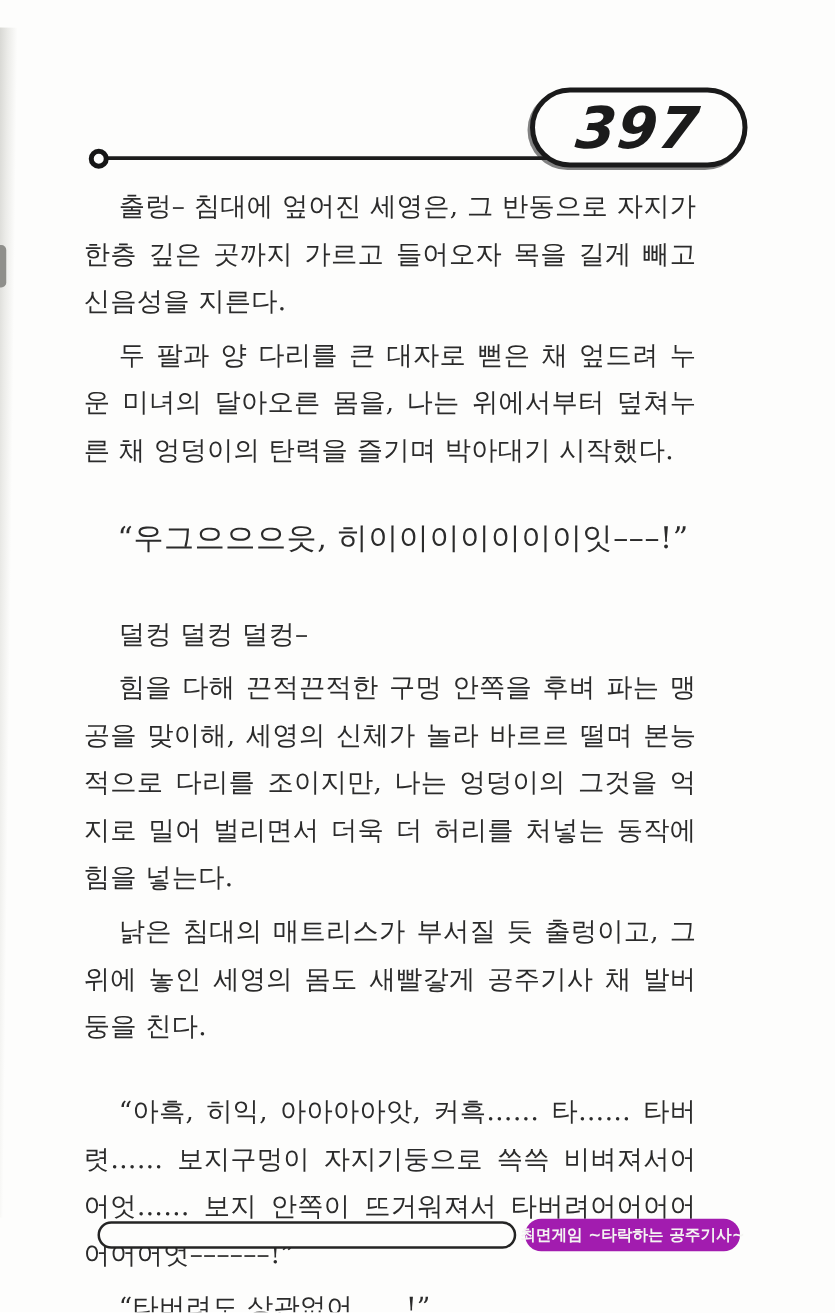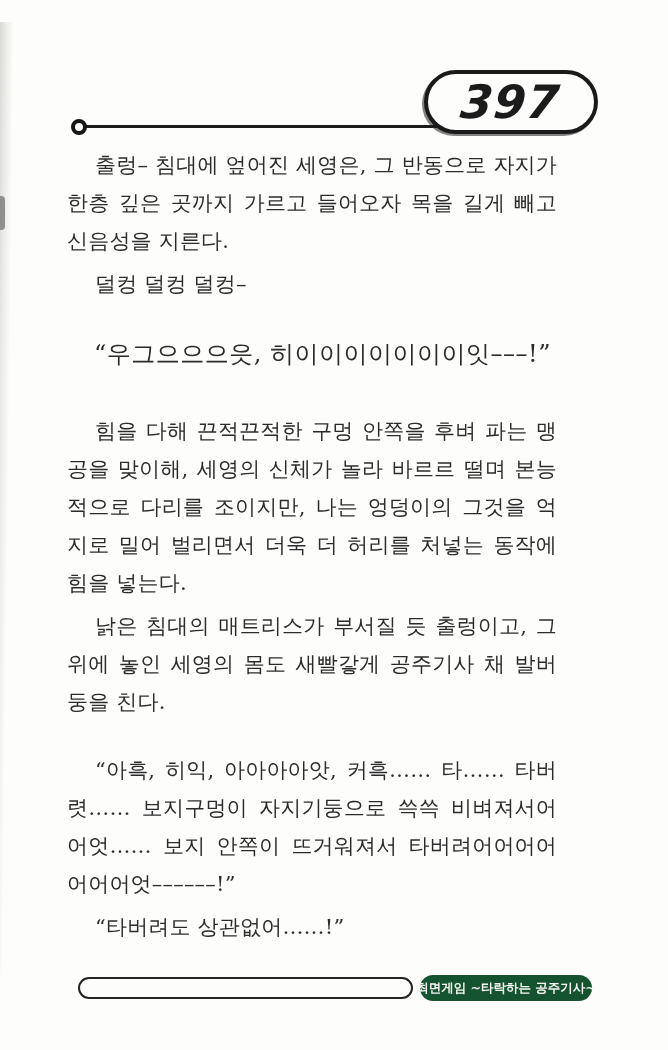--- a/index.html
+++ b/index.html
@@ -100,21 +100,21 @@
     left: 78px; top: 977px;
     width: 331px; height: 18px;
     background: #fdfdfc;
     border: 2px solid #242424;
     border-radius: 12px;
   }
   .series-badge {
     position: absolute;
     left: 420px; top: 975px;
     width: 172px; height: 26px;
-    background: #14532d;
+    background: #a21caf;
     border-radius: 14px;
     color: #f4f4f2;
     font-family: "DejaVu Sans", "Liberation Sans", sans-serif;
     font-size: 12.5px;
     font-weight: 700;
     display: flex;
     align-items: center;
     justify-content: center;
     white-space: nowrap;
   }
@@ -130,22 +130,23 @@
   <header>
     <span class="ring"></span>
     <div class="rule"></div>
     <div class="page-num-badge">
       <span class="page-num">397</span>
     </div>
   </header>
 
   <main class="content">
     <p class="para">출렁– 침대에 엎어진 세영은, 그 반동으로 자지가 한층 깊은 곳까지 가르고 들어오자 목을 길게 빼고 신음성을 지른다.</p>
+    <p class="para">두 팔과 양 다리를 큰 대자로 뻗은 채 엎드려 누운 미녀의 달아오른 몸을, 나는 위에서부터 덮쳐누른 채 엉덩이의 탄력을 즐기며 박아대기 시작했다.</p>
+    <p class="para dialogue-big">“우그으으으읏, 히이이이이이이이잇–––!”</p>
     <p class="para">덜컹 덜컹 덜컹–</p>
-    <p class="para dialogue-big">“우그으으으읏, 히이이이이이이이잇–––!”</p>
     <p class="para">힘을 다해 끈적끈적한 구멍 안쪽을 후벼 파는 맹공을 맞이해, 세영의 신체가 놀라 바르르 떨며 본능적으로 다리를 조이지만, 나는 엉덩이의 그것을 억지로 밀어 벌리면서 더욱 더 허리를 처넣는 동작에 힘을 넣는다.</p>
     <p class="para">낡은 침대의 매트리스가 부서질 듯 출렁이고, 그 위에 놓인 세영의 몸도 새빨갛게 공주기사 채 발버둥을 친다.</p>
     <p class="para dialogue-gap">“아흑, 히익, 아아아아앗, 커흑…… 타…… 타버렷…… 보지구멍이 자지기둥으로 쓱쓱 비벼져서어어엇…… 보지 안쪽이 뜨거워져서 타버려어어어어어어어엇––––––!”</p>
     <p class="para">“타버려도 상관없어……!”</p>
   </main>
 
   <footer>
     <div class="footer-rule"></div>
     <div class="series-badge">
       <span>최면게임 ~타락하는 공주기사~</span>

